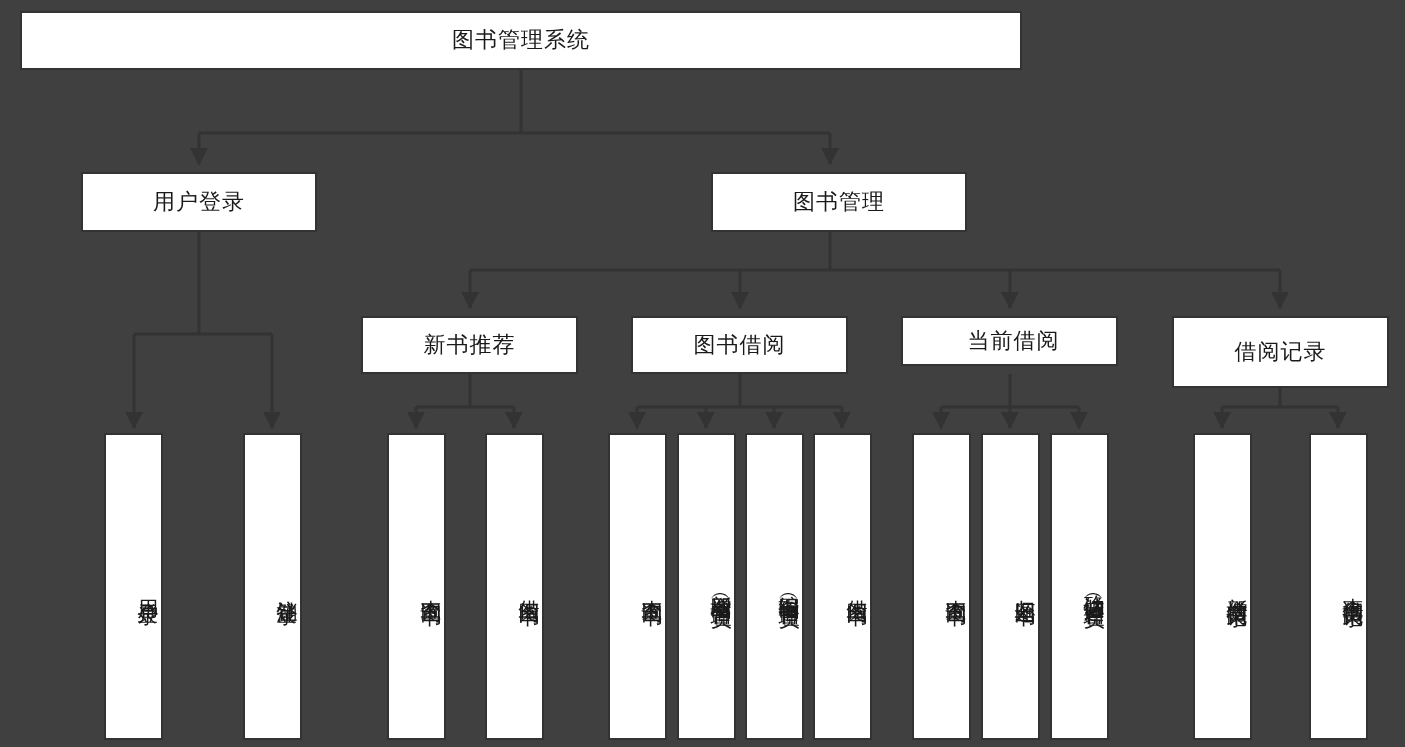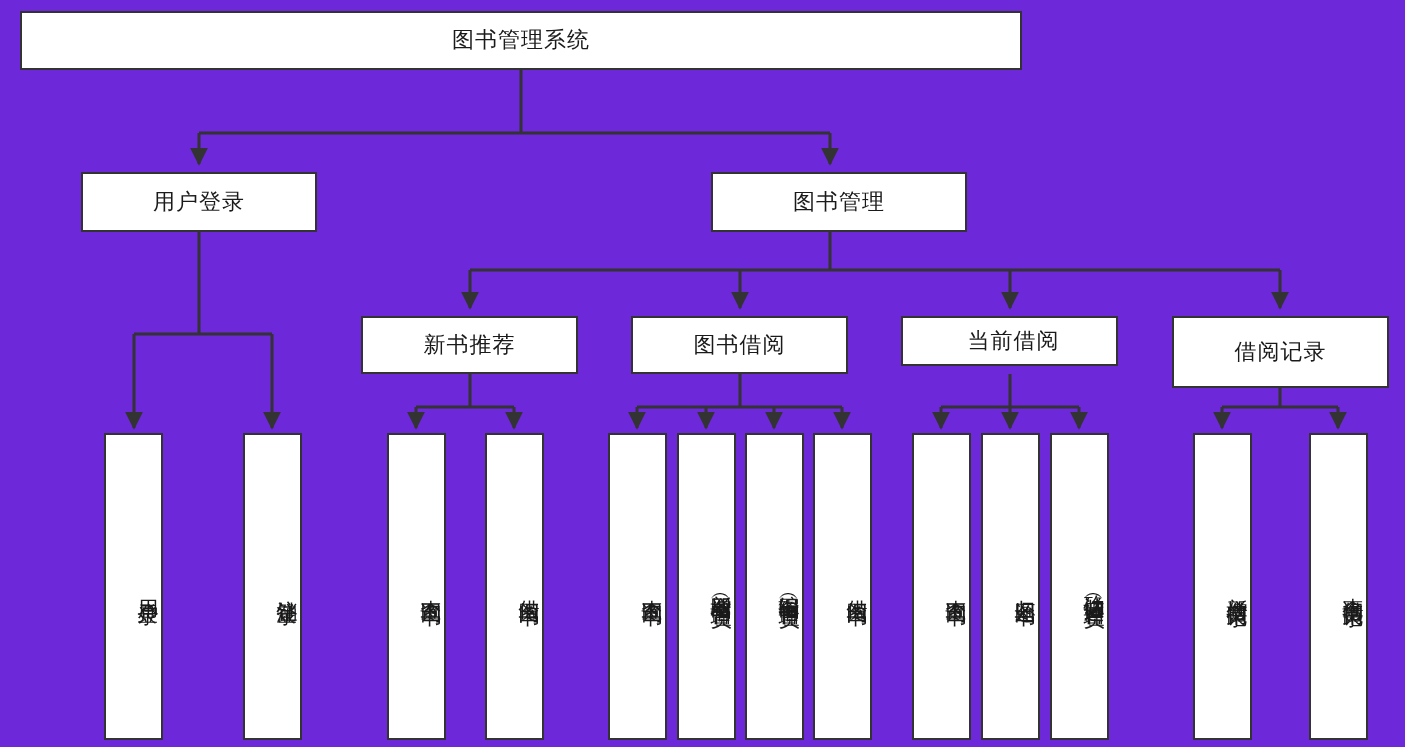--- a/index.html
+++ b/index.html
@@ -7,21 +7,21 @@
     padding: 0;
     background: #ffffff;
   }
   body {
     font-family: "DejaVu Sans", "Liberation Sans", sans-serif;
   }
   #canvas {
     position: relative;
     width: 1405px;
     height: 747px;
-    background: #6d28d9;
+    background: #404040;
     overflow: hidden;
   }
   svg.edges {
     position: absolute;
     left: 0;
     top: 0;
     width: 1405px;
     height: 747px;
     pointer-events: none;
   }

